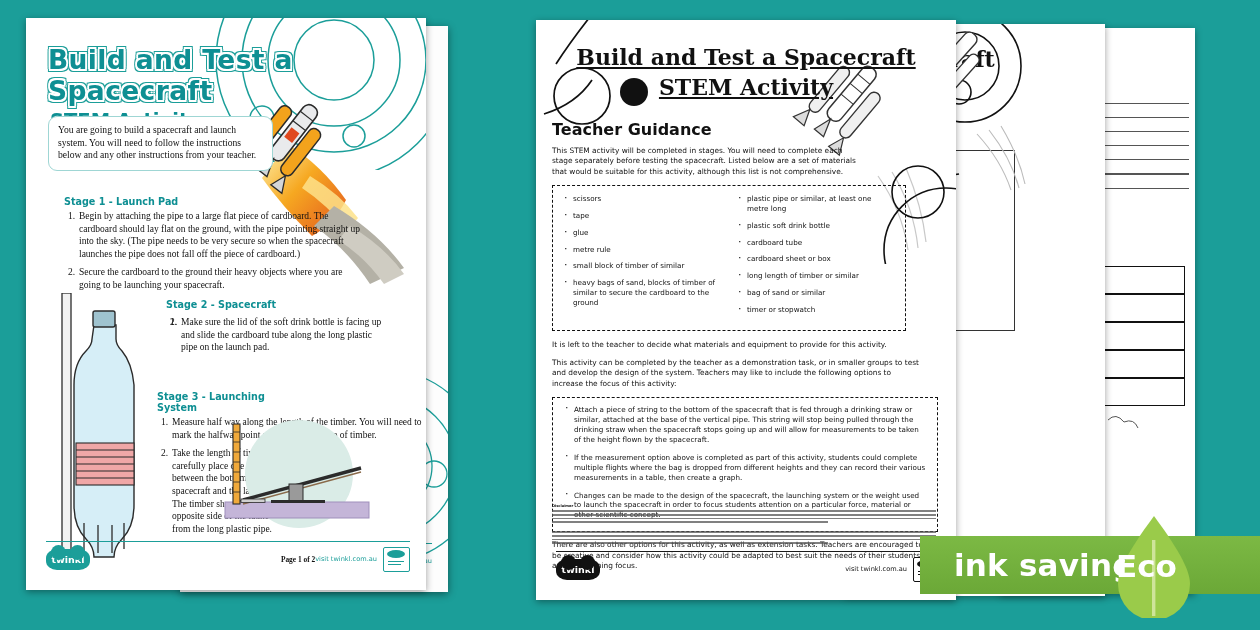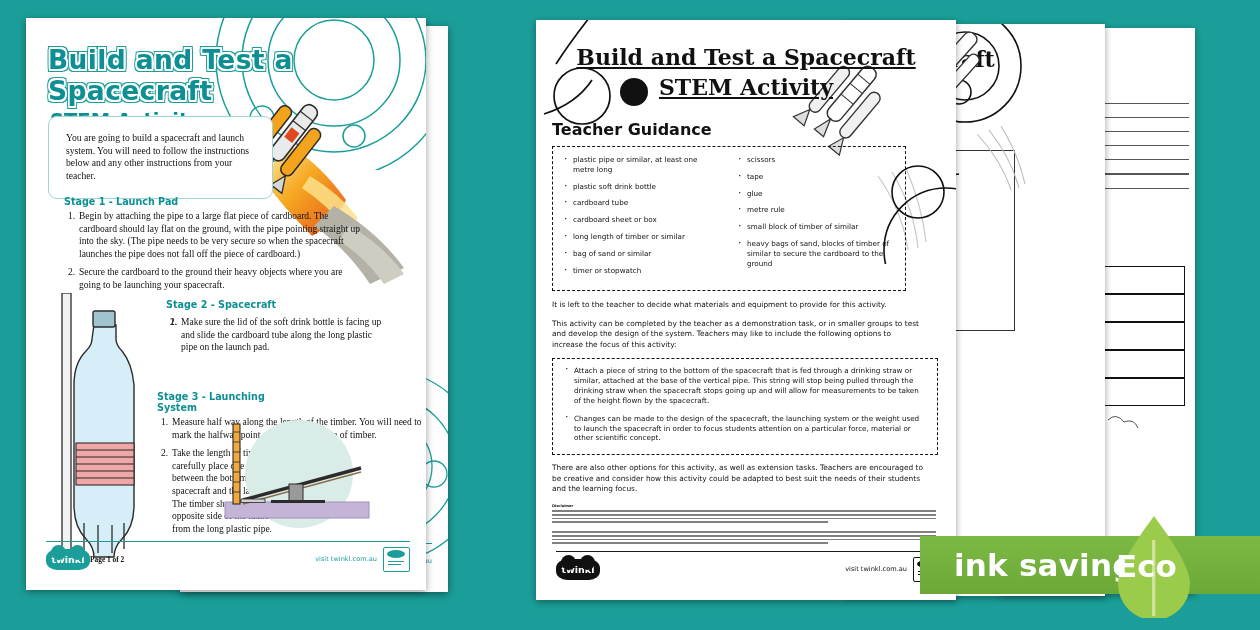--- a/index.html
+++ b/index.html
@@ -33,21 +33,21 @@
         0 -1.8px 0 #fff,0 1.8px 0 #fff,-1.8px 0 0 #fff,1.8px 0 0 #fff,
         -2.6px -2.6px 0 #1b9e99, 2.6px -2.6px 0 #1b9e99,
         -2.6px 2.6px 0 #1b9e99, 2.6px 2.6px 0 #1b9e99,
         0 -2.8px 0 #1b9e99,0 2.8px 0 #1b9e99,-2.8px 0 0 #1b9e99,2.8px 0 0 #1b9e99;}
   h2.subtitle{margin:3px 0 0 2px;font-family:"DejaVu Sans",sans-serif;
       font-weight:bold;font-size:19.5px;color:#0e8f93;}
 
   .intro-box{position:absolute;left:22px;top:98px;width:205px;
       border:1.4px solid #9fd6d4;border-radius:9px;padding:7px 9px 8px 9px;
       background:#fff;}
-  .intro-box p{margin:8px;font-family:"Liberation Serif",serif;font-size:9.6px;
+  .intro-box p{margin:0;font-family:"Liberation Serif",serif;font-size:9.6px;
       line-height:12.6px;color:#111;}
 
   .stage-h{font-family:"DejaVu Sans",sans-serif;font-weight:bold;
       font-size:9.6px;color:#0e8f93;margin:0 0 3px 0;}
   .ol{margin:0;padding:0;list-style:none;}
   .ol li{position:relative;padding-left:15px;margin-bottom:6px;
       font-family:"Liberation Serif",serif;font-size:9.5px;line-height:12.6px;color:#111;}
   .ol li .num{position:absolute;left:0;top:0;width:11px;text-align:right;}
 
   #s1{position:absolute;left:38px;top:178px;width:300px;}
@@ -64,21 +64,21 @@
       border-top:1.3px solid #1b9e99;display:flex;align-items:center;}
   .footer.bw{border-top-color:#1a1a1a;}
   .twinkl-logo{width:44px;height:21px;border-radius:11px/9px;background:#1b9e99;
       color:#fff;font-family:"DejaVu Sans",sans-serif;font-weight:bold;font-size:9.5px;
       display:flex;align-items:center;justify-content:center;
       position:relative;}
   .twinkl-logo:before,.twinkl-logo:after{content:"";position:absolute;
       width:15px;height:15px;border-radius:50%;background:inherit;top:-4px;}
   .twinkl-logo:before{left:5px;} .twinkl-logo:after{right:5px;}
   .twinkl-logo.bw{background:#111;}
-  .pg{flex:1;text-align:left;font-family:"Liberation Serif",serif;
+  .pg{flex:1;text-align:right;font-family:"Liberation Serif",serif;
       font-size:7.4px;color:#111;font-weight:bold;}
   .visit{font-family:"DejaVu Sans",sans-serif;font-size:6.6px;font-weight:normal;color:#1b9e99;}
   .visit.bw{color:#111;}
   .stamp{width:25px;height:23px;border:1.1px solid #1b9e99;margin-left:6px;
       position:relative;border-radius:2px;}
   .stamp.bw{border-color:#111;}
   .stamp .blob{position:absolute;left:3px;top:2px;width:18px;height:8px;border-radius:50%;
       background:#1b9e99;}
   .stamp.bw .blob{background:#111;}
   .stamp .ln{position:absolute;left:4px;height:1.2px;background:#1b9e99;}
@@ -393,47 +393,49 @@
       </g>
     </svg>
 
     <div class="bw-title" style="position:absolute;left:16px;right:16px;top:22px;">
       <span>Build and Test a Spacecraft</span>
       <span class="l2">STEM Activity</span>
     </div>
 
     <div style="position:absolute;left:16px;right:20px;top:94px;">
       <div class="bw-h2">Teacher Guidance</div>
+      <div class="bw-p" style="width:305px;">This STEM activity will be completed in stages. You will need to complete each stage separately before testing the spacecraft. Listed below are a set of materials that would be suitable for this activity, although this list is not comprehensive.</div>
 
       <div class="dashbox" style="width:332px;">
+        <ul>
+          <li>scissors</li>
+          <li>tape</li>
+          <li>glue</li>
+          <li>metre rule</li>
+          <li>small block of timber of similar</li>
+          <li>heavy bags of sand, blocks of timber of similar to secure the cardboard to the ground</li>
+        </ul>
         <ul>
           <li>plastic pipe or similar, at least one metre long</li>
           <li>plastic soft drink bottle</li>
           <li>cardboard tube</li>
           <li>cardboard sheet or box</li>
           <li>long length of timber or similar</li>
           <li>bag of sand or similar</li>
           <li>timer or stopwatch</li>
         </ul>
-        <ul>
-          <li>scissors</li>
-          <li>tape</li>
-          <li>glue</li>
-          <li>metre rule</li>
-          <li>small block of timber of similar</li>
-          <li>heavy bags of sand, blocks of timber of similar to secure the cardboard to the ground</li>
-        </ul>
       </div>
 
       <div class="bw-p" style="width:370px;">It is left to the teacher to decide what materials and equipment to provide for this activity.</div>
       <div class="bw-p" style="width:370px;">This activity can be completed by the teacher as a demonstration task, or in smaller groups to test and develop the design of the system. Teachers may like to include the following options to increase the focus of this activity:</div>
 
       <div class="optbox" style="width:364px;">
         <ul>
           <li>Attach a piece of string to the bottom of the spacecraft that is fed through a drinking straw or similar, attached at the base of the vertical pipe. This string will stop being pulled through the drinking straw when the spacecraft stops going up and will allow for measurements to be taken of the height flown by the spacecraft.</li>
+          <li>If the measurement option above is completed as part of this activity, students could complete multiple flights where the bag is dropped from different heights and they can record their various measurements in a table, then create a graph.</li>
           <li>Changes can be made to the design of the spacecraft, the launching system or the weight used to launch the spacecraft in order to focus students attention on a particular force, material or other scientific concept.</li>
         </ul>
       </div>
 
       <div class="bw-p" style="width:372px;">There are also other options for this activity, as well as extension tasks. Teachers are encouraged to be creative and consider how this activity could be adapted to best suit the needs of their students and the learning focus.</div>
     </div>
 
     <div style="position:absolute;left:16px;right:20px;bottom:54px;">
       <div class="disc-h">Disclaimer</div>
       <div style="margin-top:2px;">

